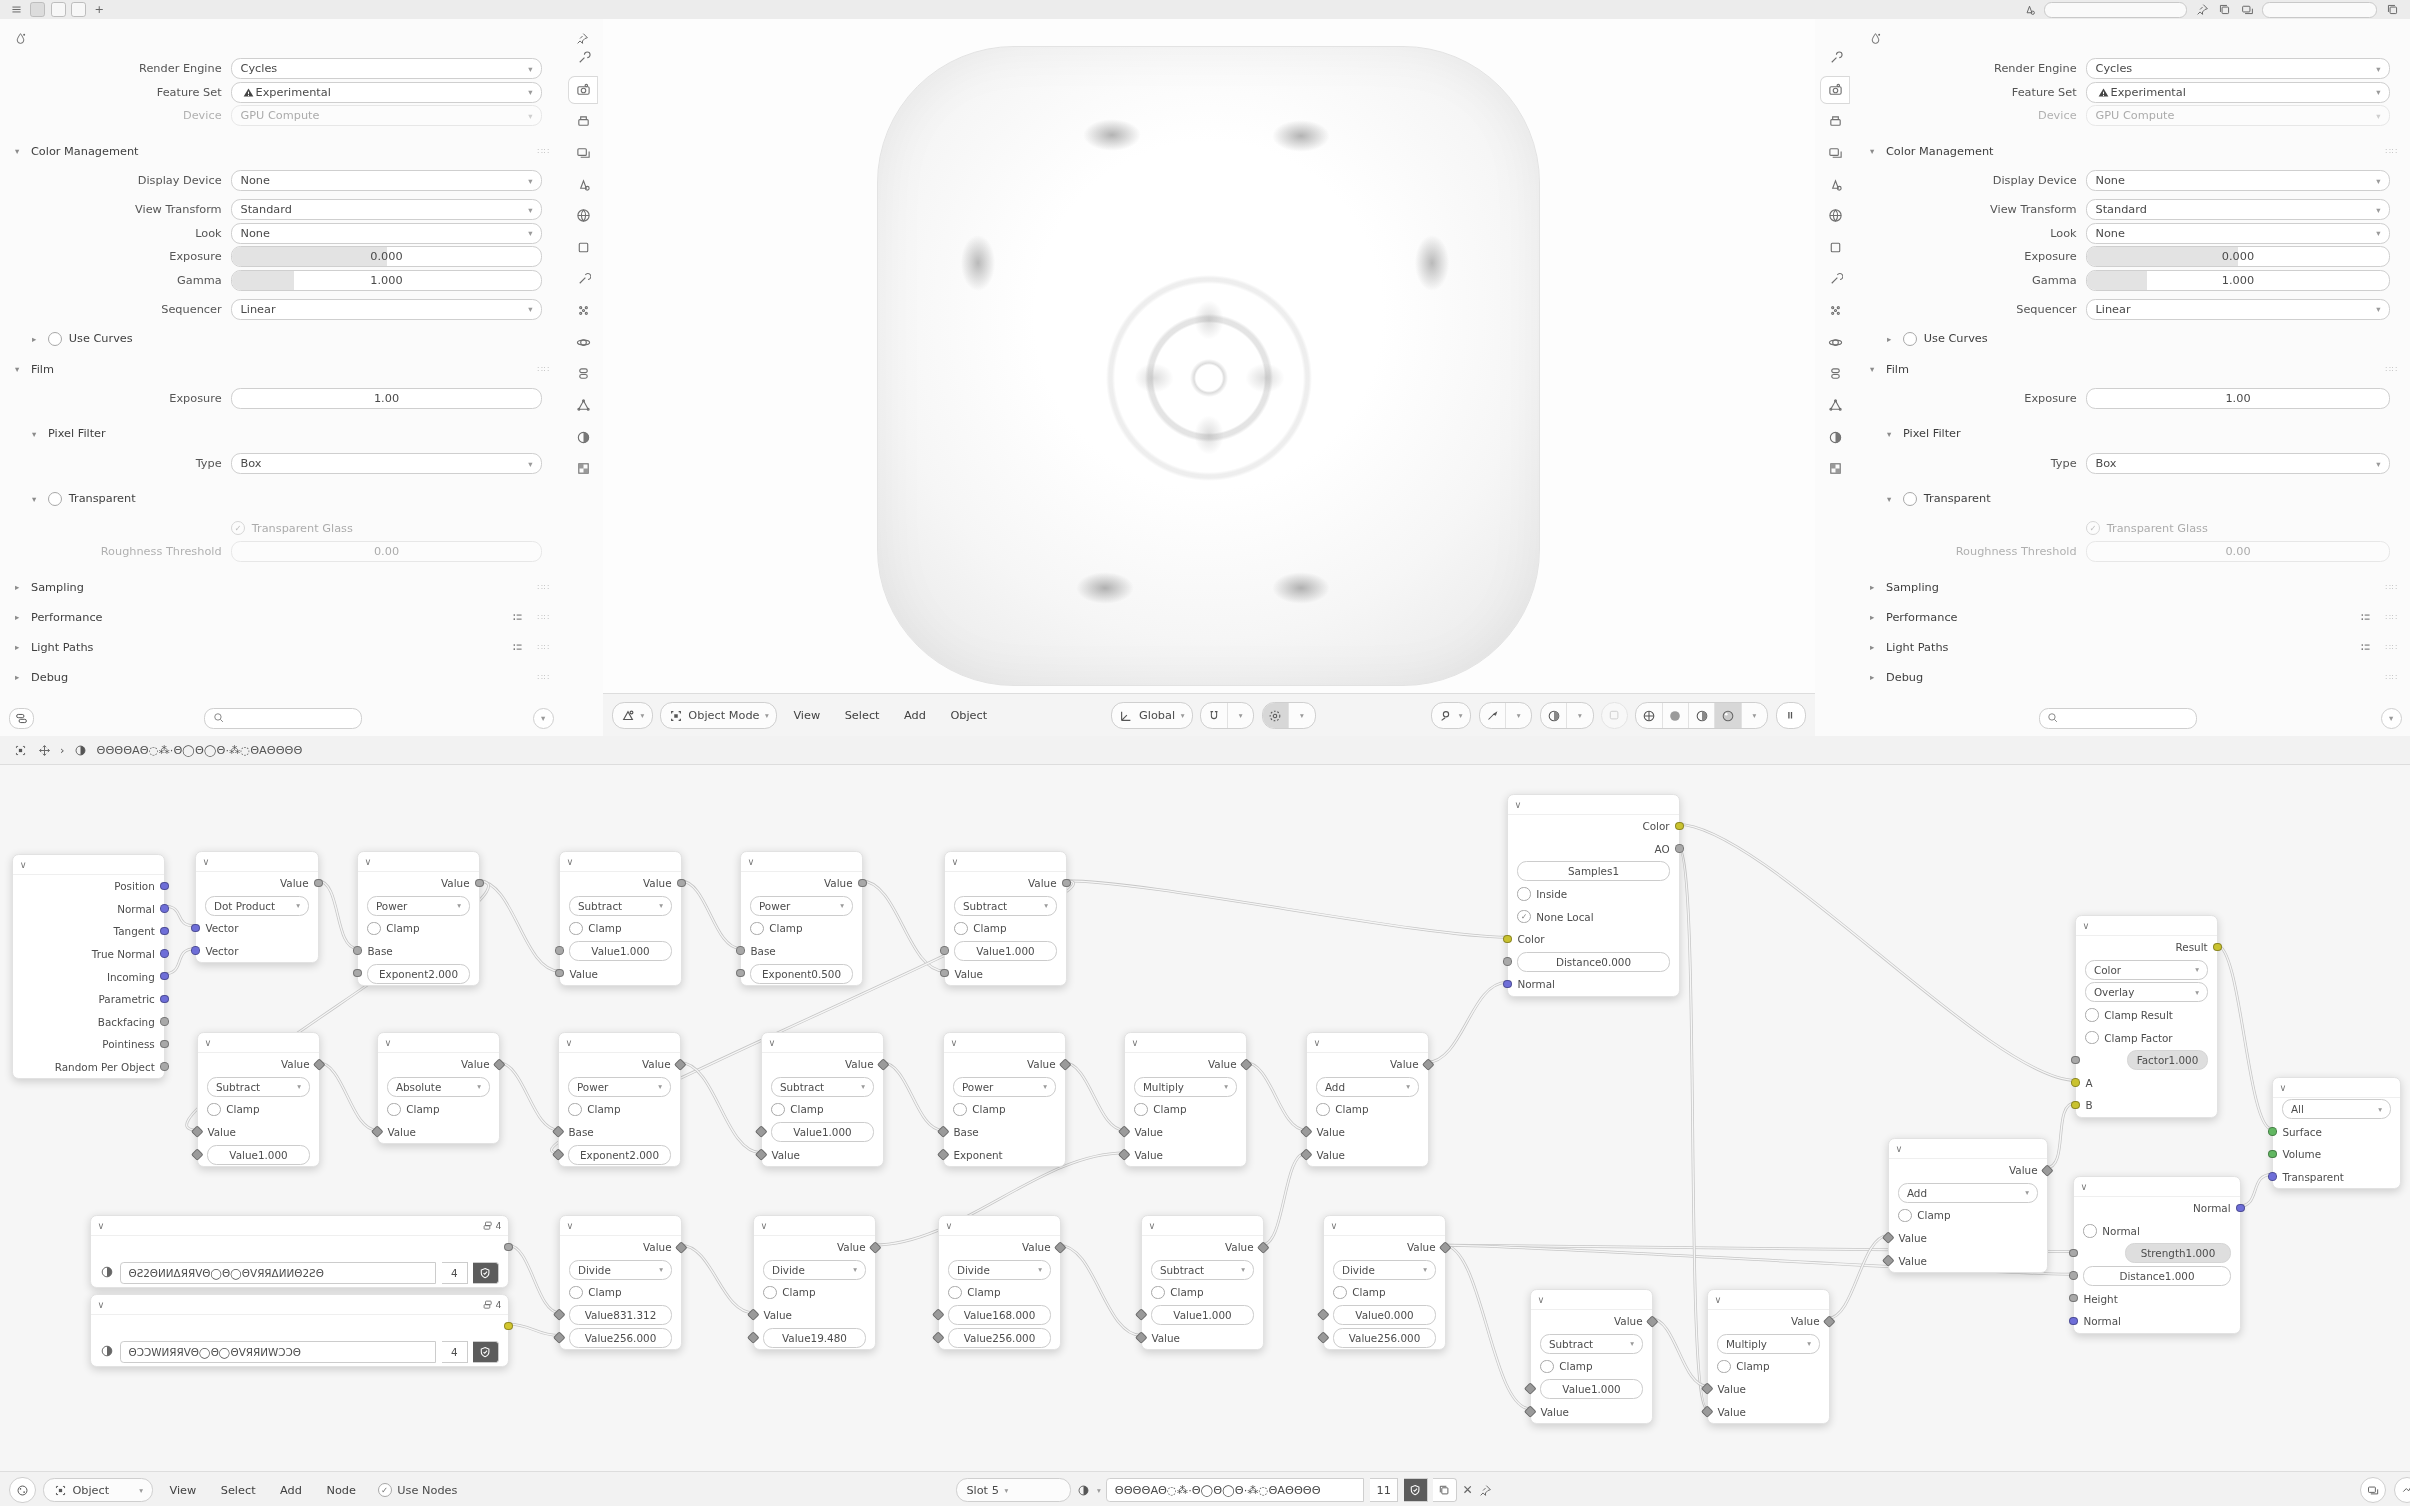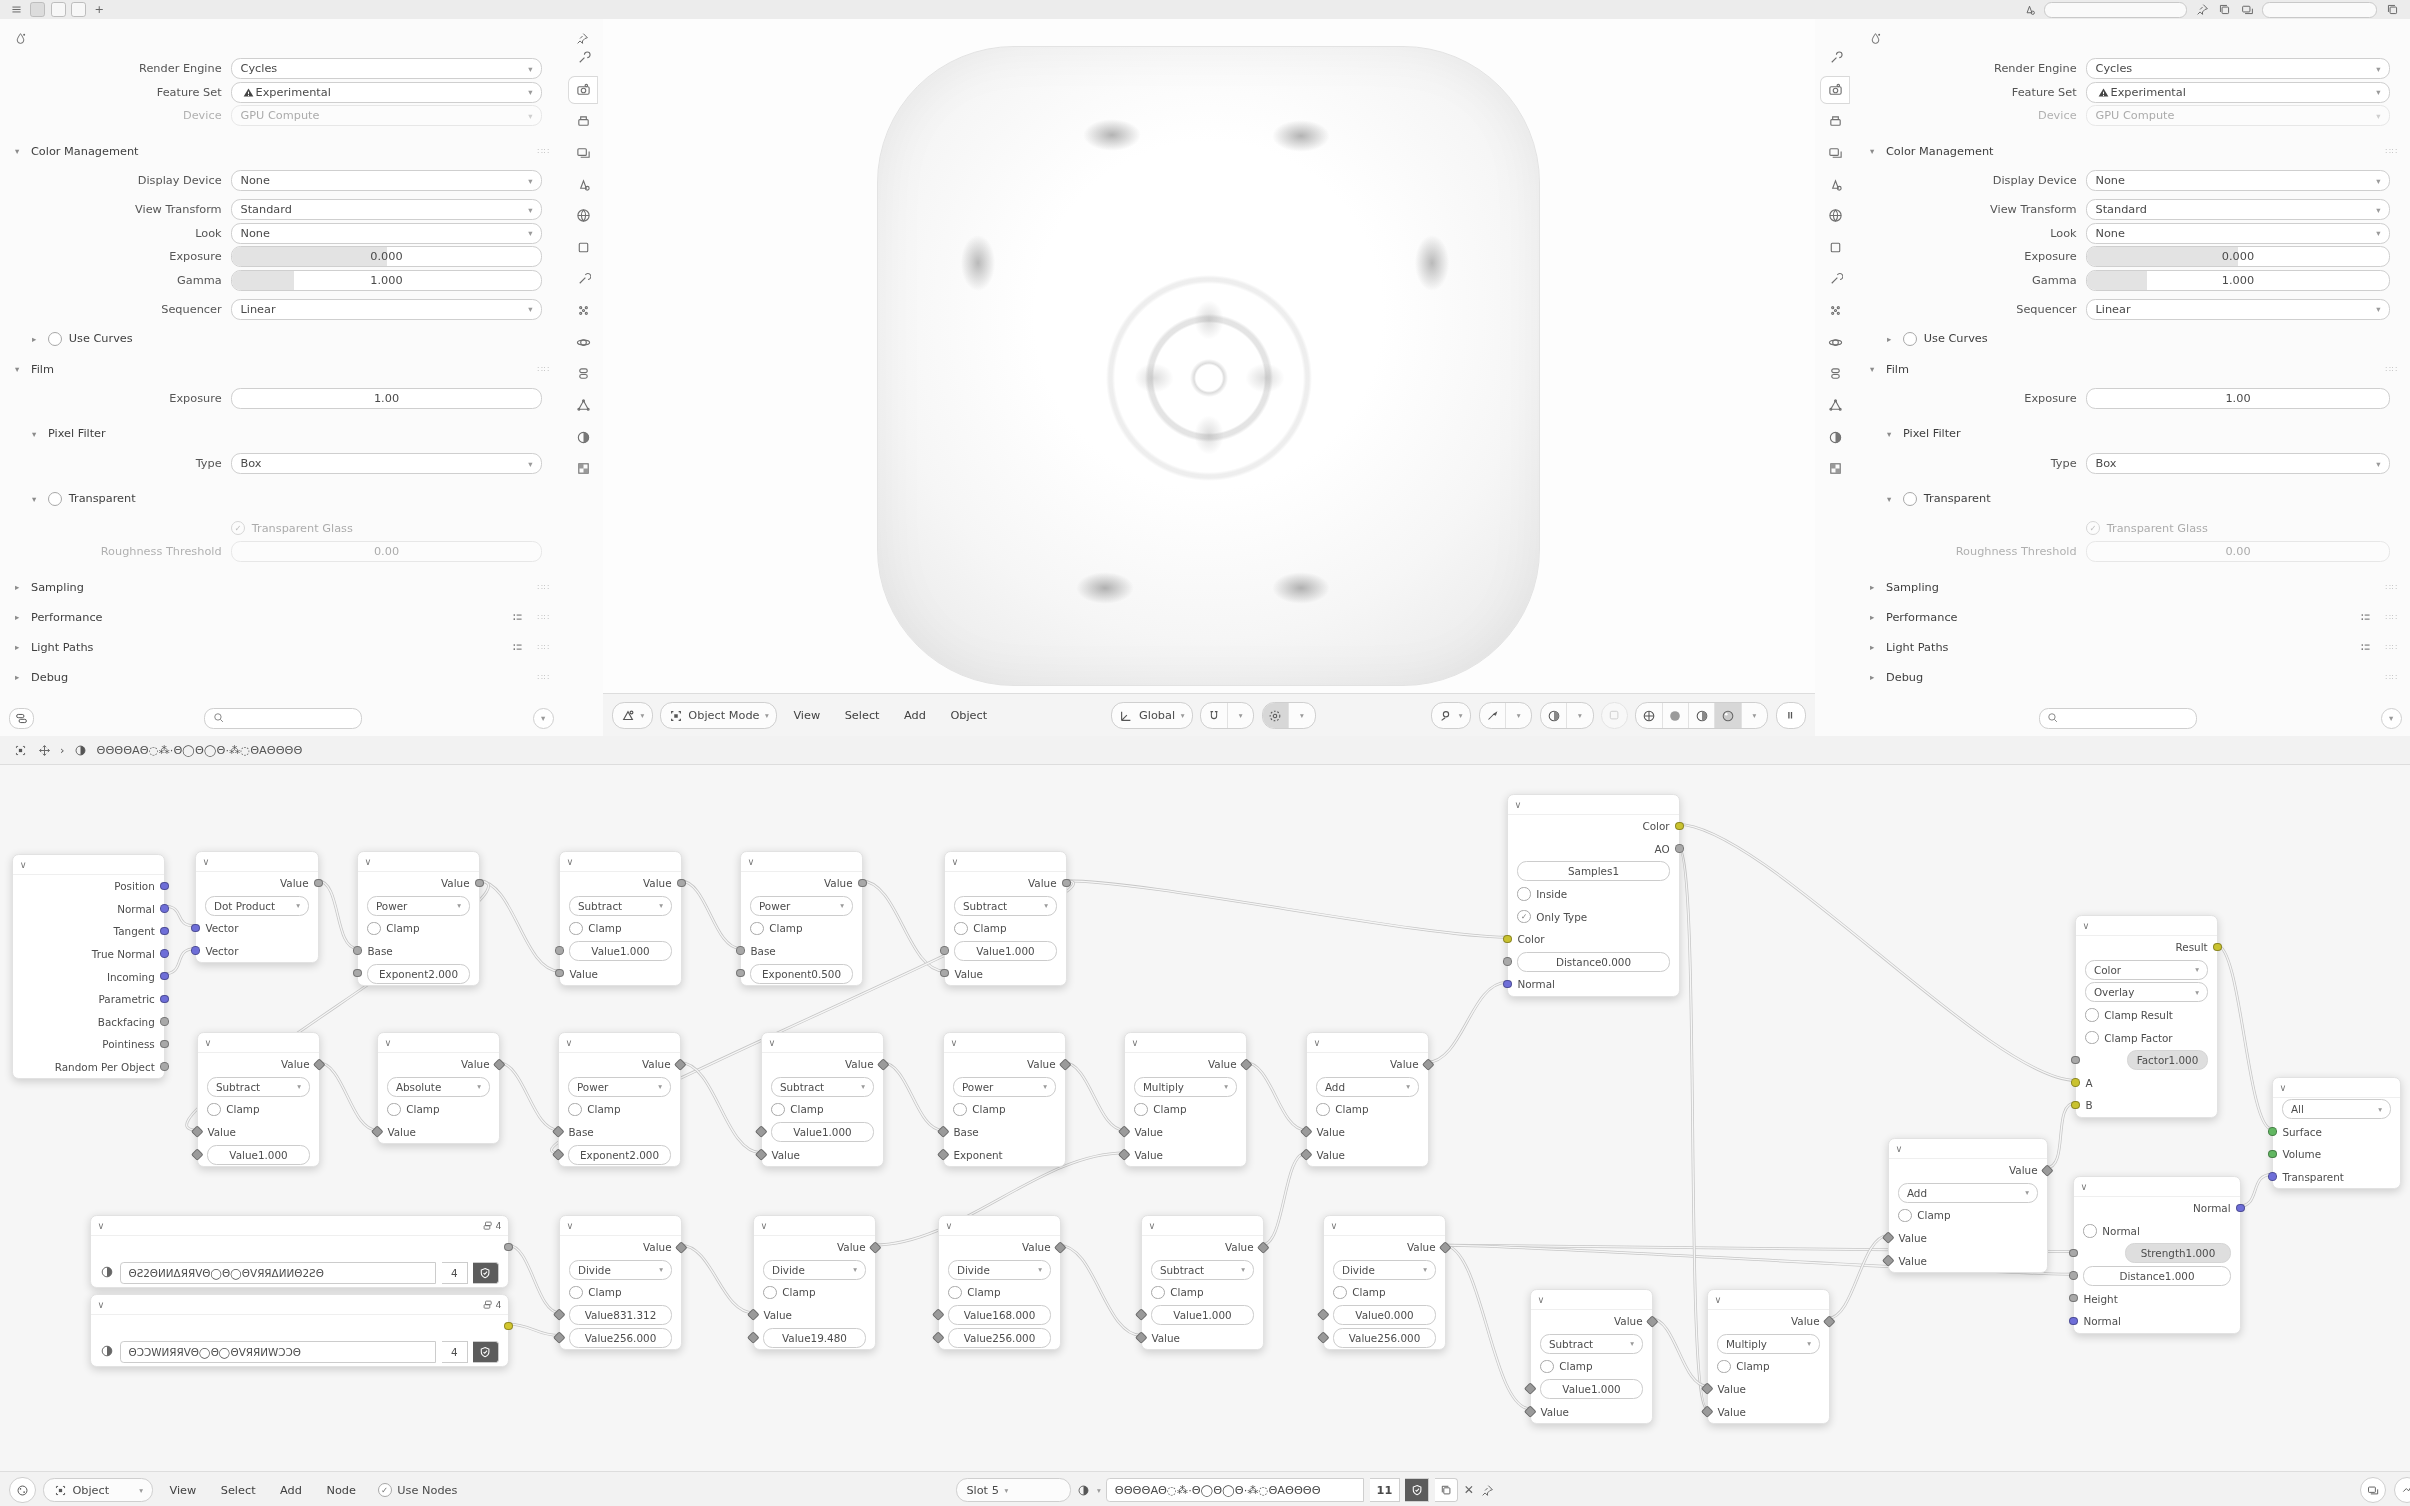--- a/index.html
+++ b/index.html
@@ -98,21 +98,21 @@
   .npill.fld{justify-content:center;}
   .npill.gray{background:#dedede;border-color:#d5d5d5;margin-left:42px;}
   .nck{width:11.3px;height:11.3px;border:0.9px solid #a8a8a8;border-radius:50%;display:inline-flex;align-items:center;justify-content:center;font-size:7.5px;color:#777;flex:0 0 auto;background:#fff;}
   .blkname{flex:1;height:20px;border:0.9px solid #ccc;border-radius:3.8px 0 0 3.8px;display:flex;align-items:center;padding:0 7.5px;overflow:hidden;white-space:nowrap;background:#fff;}
   .blkcount{width:24.5px;height:20px;border:0.9px solid #ccc;border-left:none;display:flex;align-items:center;justify-content:center;background:#fff;}
   .blkshield{width:24.5px;height:20px;border:0.9px solid #ccc;border-left:none;border-radius:0 3.8px 3.8px 0;display:flex;align-items:center;justify-content:center;background:#5c5c5c;}
   .blkshield svg{width:12.2px;height:12.2px;stroke:#fff;fill:none;stroke-width:1.4;}
   .matic svg{width:14px;height:14px;stroke:#666;fill:none;stroke-width:1.1;}
   .footpill{height:22.6px;border:0.9px solid #cfcfcf;border-radius:11.3px;background:#fcfcfc;display:flex;align-items:center;padding:0 9.4px;gap:5.6px;}
   .namefield{width:241px;height:22.6px;border:0.9px solid #cfcfcf;background:#fff;border-radius:3.8px 0 0 3.8px;display:flex;align-items:center;padding:0 7.5px;overflow:hidden;white-space:nowrap;}
-  .chip{height:22.6px;border:0.9px solid #cfcfcf;border-left:none;background:#fff;display:flex;align-items:center;justify-content:center;padding:0 6.6px;font-weight:bold;}
+  .chip{height:22.6px;border:0.9px solid #cfcfcf;border-left:none;background:#fff;display:flex;align-items:center;justify-content:center;padding:0 6.6px;}
   .sq{width:22.6px;padding:0;}
   .dark{background:#5c5c5c;}
   .dark svg{stroke:#fff;}
   .xch{color:#666;font-size:12.2px;}
 </style>
 </head>
 <body>
 
 <div id="app">
 
@@ -1615,21 +1615,21 @@
             <span>Samples</span>
             <span>1</span>
           </span>
         </div>
         <div class="nrow chk">
           <span class="nck"></span>
           <span>Inside</span>
         </div>
         <div class="nrow chk">
           <span class="nck">✓</span>
-          <span>Only Type</span>
+          <span>None Local</span>
         </div>
         <div class="nrow in">
           <span class="sock L" style="background: rgb(201, 194, 47);"></span>
           <span>Color</span>
         </div>
         <div class="nrow fld">
           <span class="sock L" style="background: rgb(168, 168, 168);"></span>
           <span class="npill fld">
             <span>Distance</span>
             <span>0.000</span>

